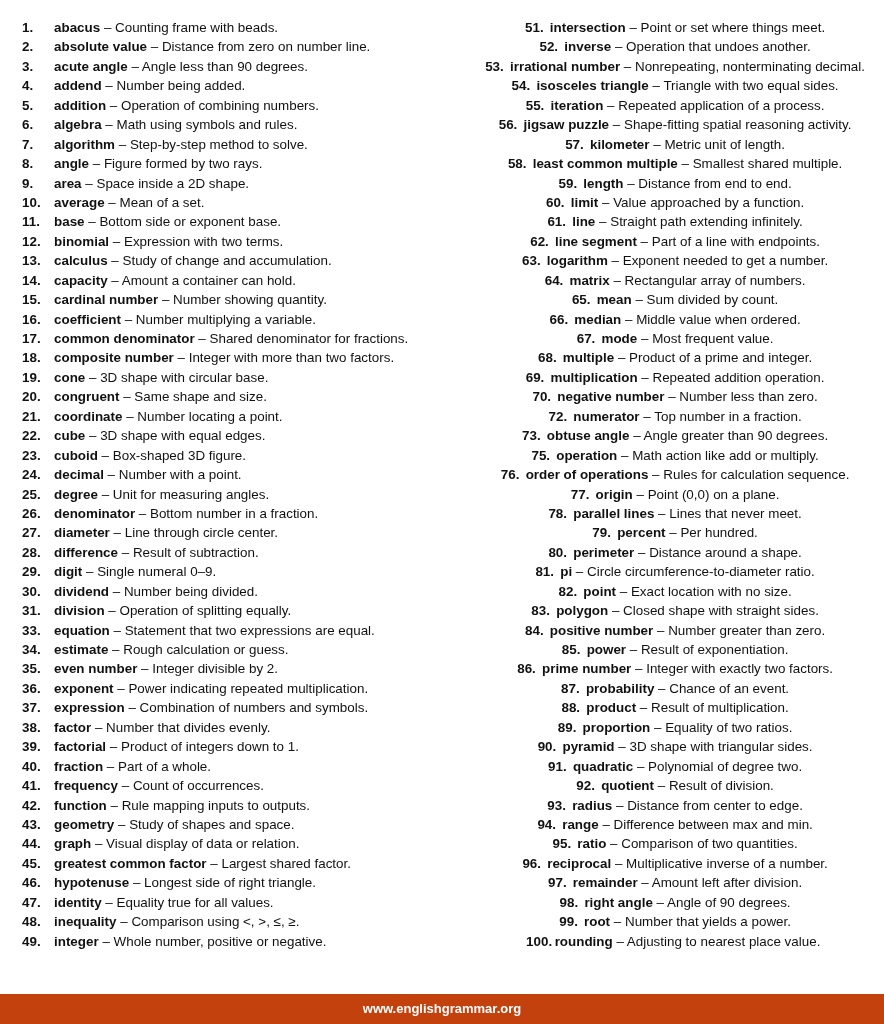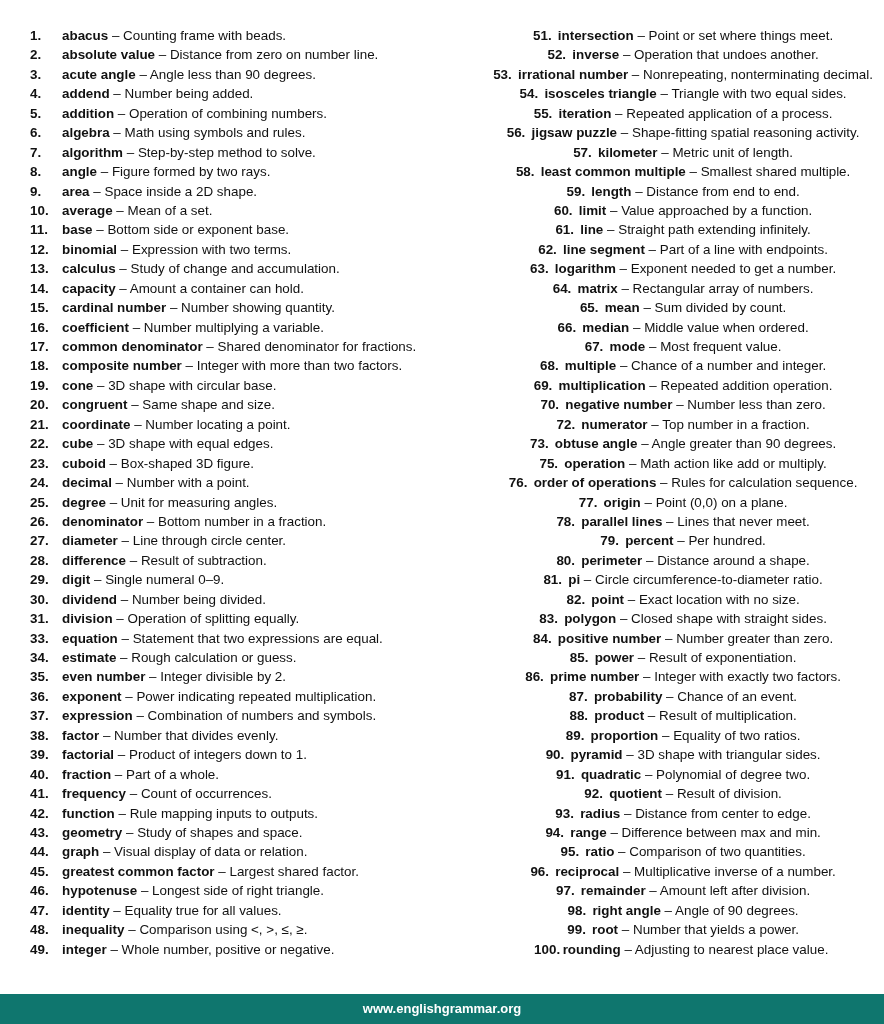--- a/index.html
+++ b/index.html
@@ -19,21 +19,21 @@
       position: absolute;
       top: 10px;
       left: 0;
       width: 884px;
       height: 980px;
     }
     .col {
       position: absolute;
       top: 0;
       list-style: none;
-      margin: 16px;
+      margin: 8px;
       padding: 0;
     }
     .col-left { left: 14px; width: 425px; }
     .col-right { left: 449px; width: 430px; text-align: center; }
     .entry {
       height: 19.45px;
       line-height: 19.45px;
       font-size: 13.4px;
       white-space: nowrap;
       position: relative;
@@ -46,21 +46,21 @@
     .col-right .num { width: 31px; }
     .term { font-weight: bold; }
     .sep { font-weight: normal; }
     .def { font-weight: normal; }
     .footer {
       position: absolute;
       left: 0;
       top: 994px;
       width: 884px;
       height: 30px;
-      background: #0f766e;
+      background: #c2410c;
       color: #ffffff;
       font-weight: bold;
       font-size: 13px;
       text-align: center;
       line-height: 30px;
     }
   </style>
 </head>
 <body>
 
@@ -257,21 +257,21 @@
       <li class="entry">
     <span class="num">65.</span><span class="term">mean</span><span class="sep"> – </span><span class="def">Sum divided by count.</span>
   </li>
       <li class="entry">
     <span class="num">66.</span><span class="term">median</span><span class="sep"> – </span><span class="def">Middle value when ordered.</span>
   </li>
       <li class="entry">
     <span class="num">67.</span><span class="term">mode</span><span class="sep"> – </span><span class="def">Most frequent value.</span>
   </li>
       <li class="entry">
-    <span class="num">68.</span><span class="term">multiple</span><span class="sep"> – </span><span class="def">Chance of a number and integer.</span>
+    <span class="num">68.</span><span class="term">multiple</span><span class="sep"> – </span><span class="def">Product of a prime and integer.</span>
   </li>
       <li class="entry">
     <span class="num">69.</span><span class="term">multiplication</span><span class="sep"> – </span><span class="def">Repeated addition operation.</span>
   </li>
       <li class="entry">
     <span class="num">70.</span><span class="term">negative number</span><span class="sep"> – </span><span class="def">Number less than zero.</span>
   </li>
       <li class="entry">
     <span class="num">72.</span><span class="term">numerator</span><span class="sep"> – </span><span class="def">Top number in a fraction.</span>
   </li>

